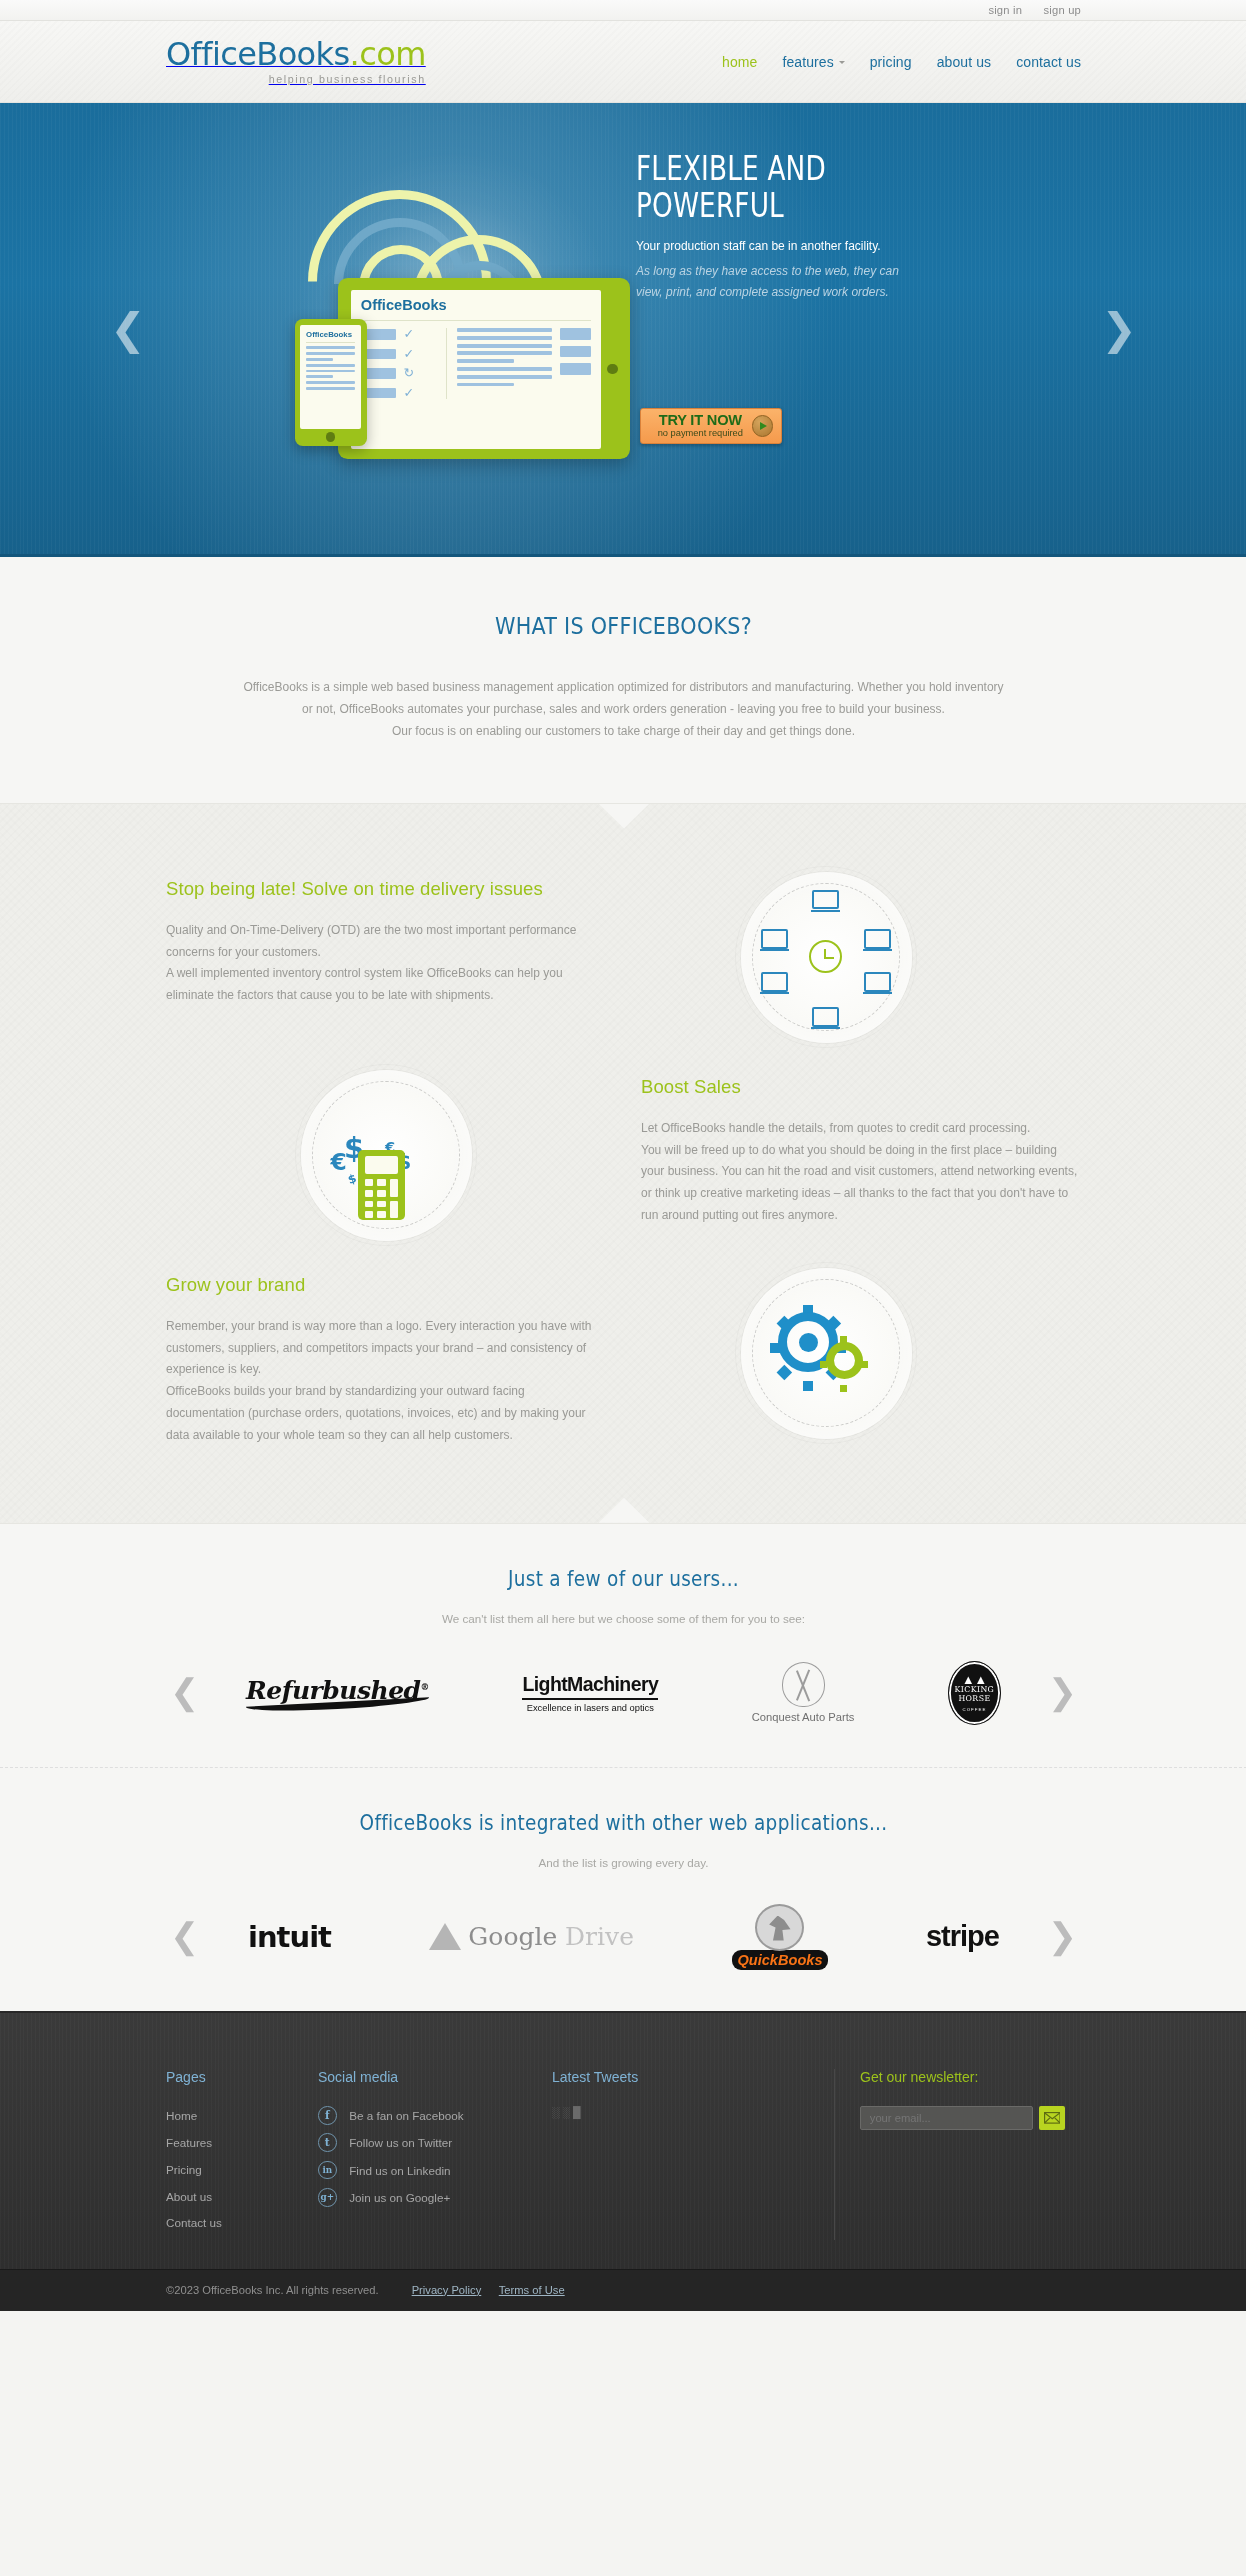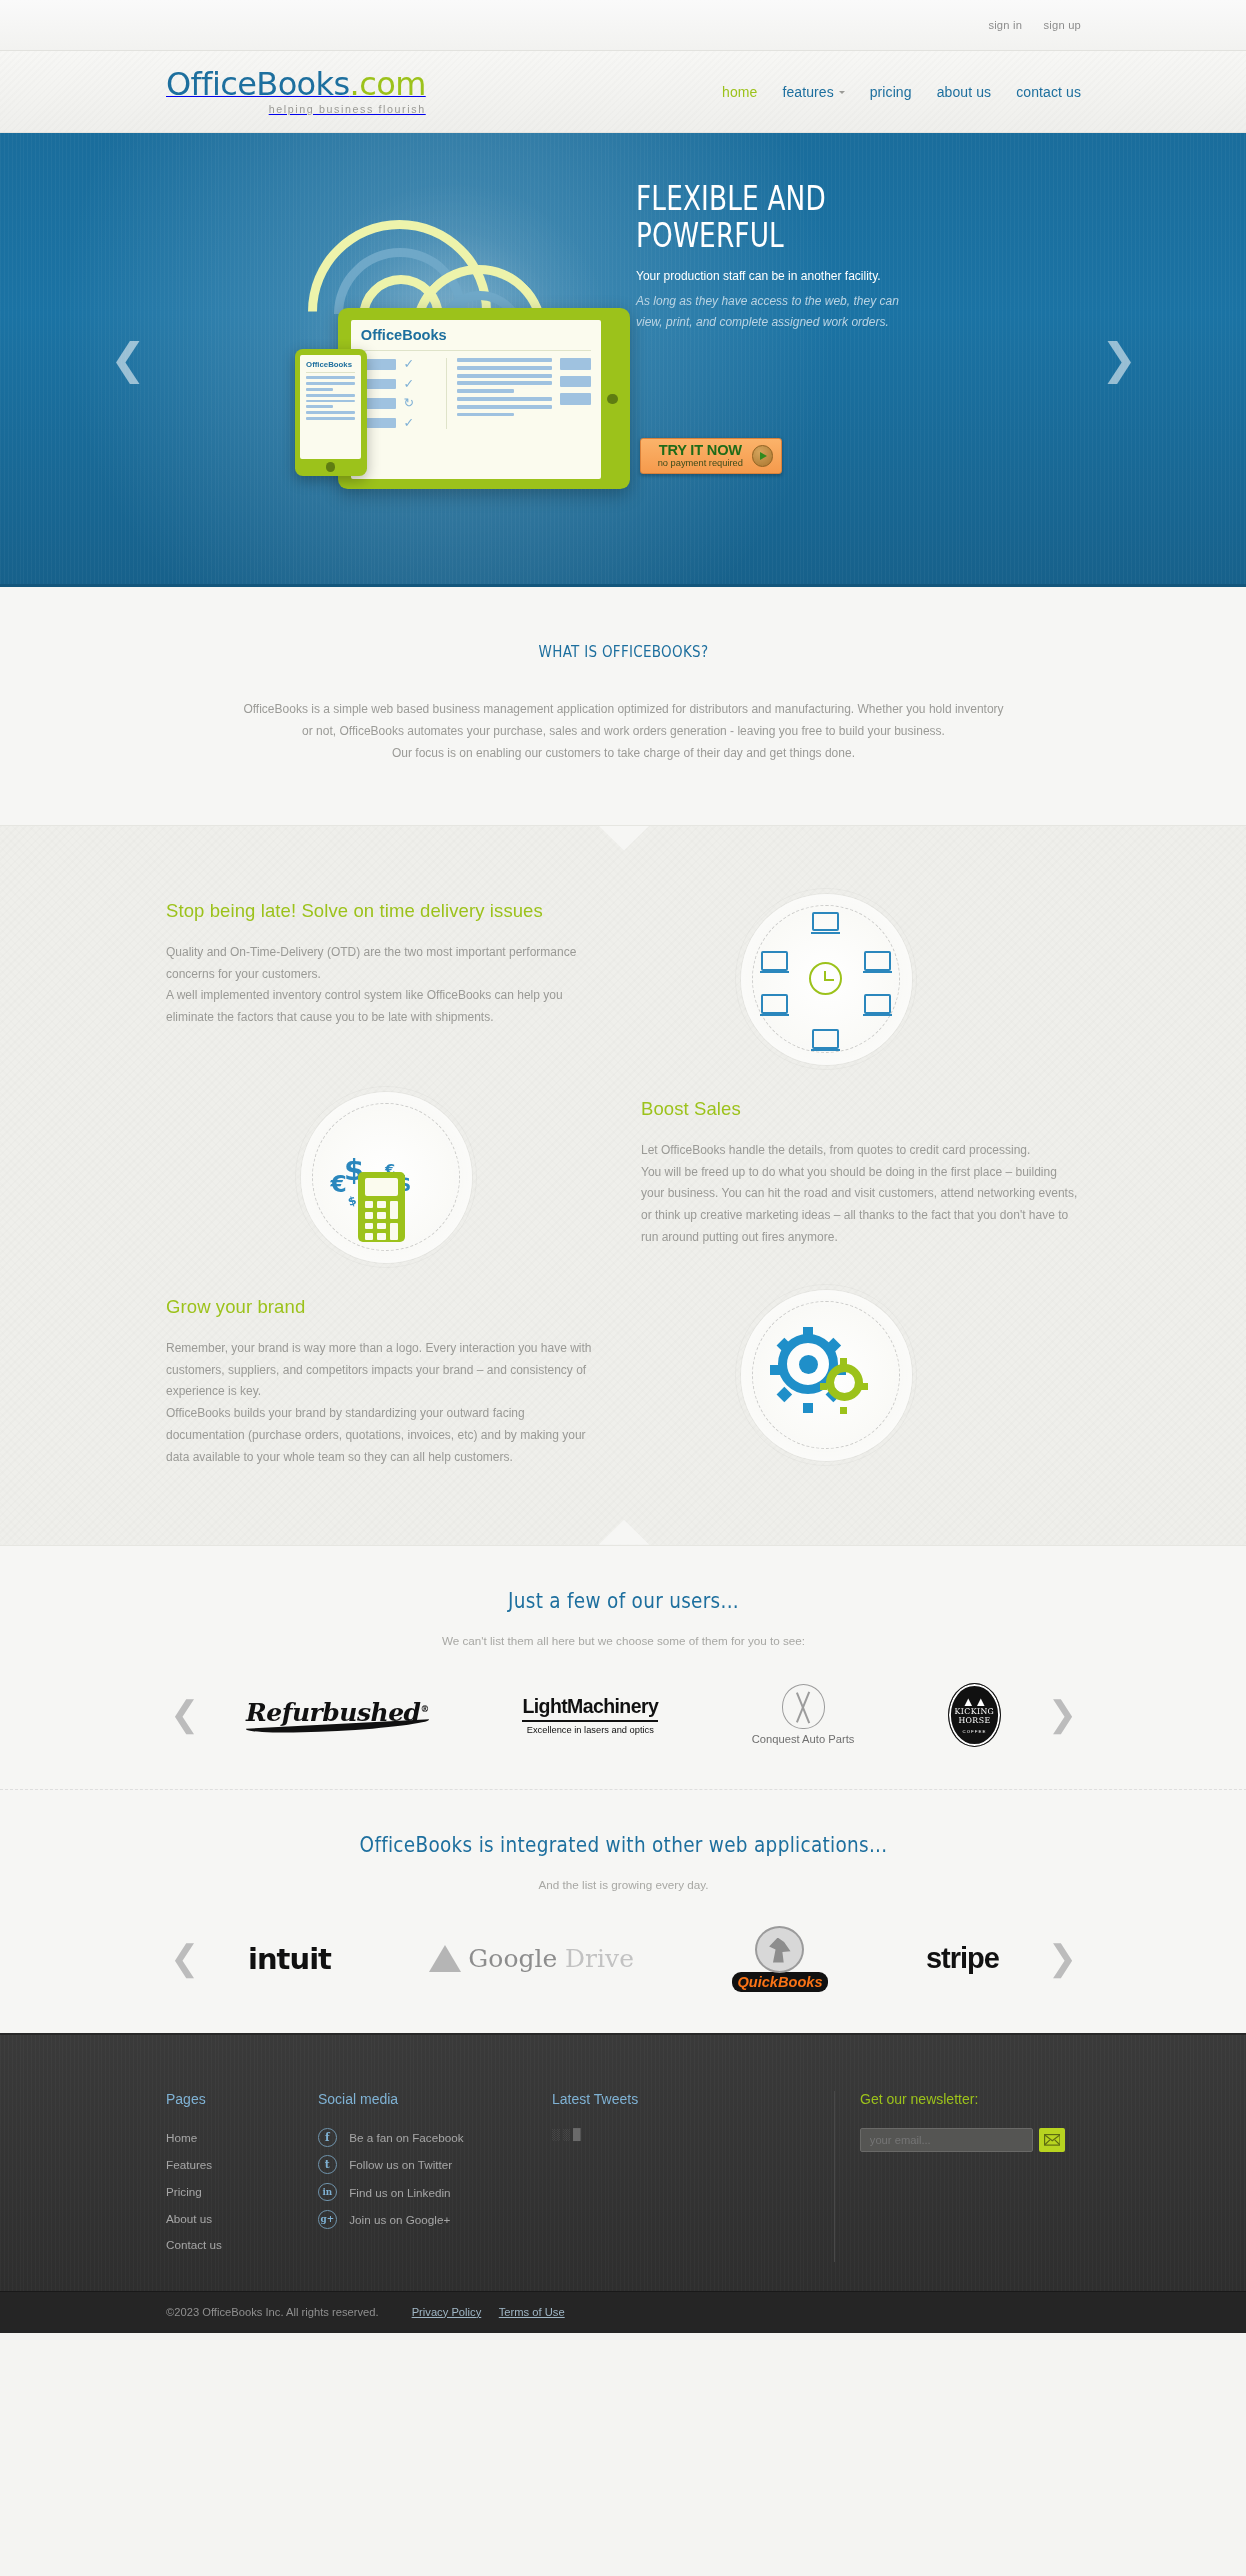--- a/index.html
+++ b/index.html
@@ -8,21 +8,21 @@
     font-family: "Liberation Sans", sans-serif;
     background: #f4f4f2;
     color: #6d6d6d;
     -webkit-font-smoothing: antialiased;
   }
   .wrap { width: 1247px; margin: 0 auto; position: relative; }
   .container { width: 915px; margin: 0 auto; position: relative; }
 
   
   .topbar {
-    height: 51px;
+    height: 21px;
     background: linear-gradient(#fafafa, #f2f2f0);
     border-bottom: 1px solid #e2e2de;
     display: flex;
     align-items: center;
     justify-content: flex-end;
   }
   .topbar .container { display: flex; justify-content: flex-end; gap: 21.4px; }
   .topbar a {
     font-size: 11.2px;
     color: #8d8d8d;
@@ -236,21 +236,21 @@
 
   
   .intro {
     background: #f6f6f4;
     padding: 56px 0 60px;
     text-align: center;
   }
   .sec-title {
     font-family: "DejaVu Sans Condensed", "Liberation Sans Narrow", "Liberation Sans", sans-serif;
     color: #1d6f9e;
-    font-size: 15px;
+    font-size: 23px;
     letter-spacing: 0.3px;
     font-weight: 400;
   }
   .intro .sec-title { margin-bottom: 37px; }
   .intro p {
     font-size: 12px;
     line-height: 1.85;
     color: #9b9b97;
     max-width: 915px;
     margin: 0 auto;

